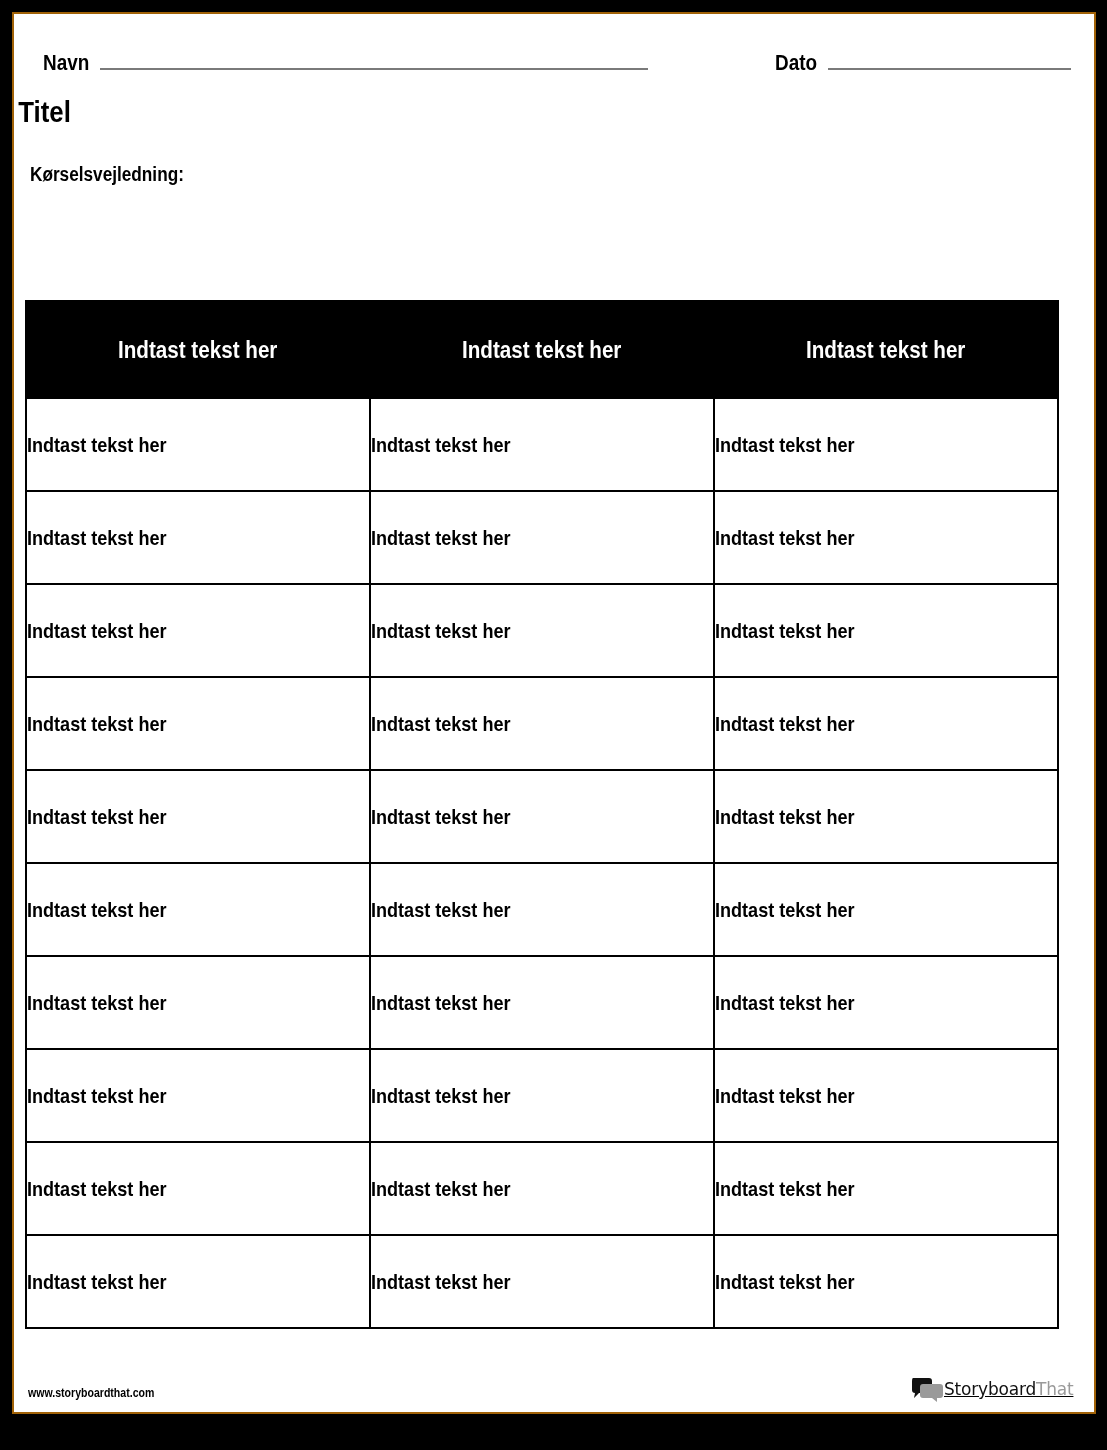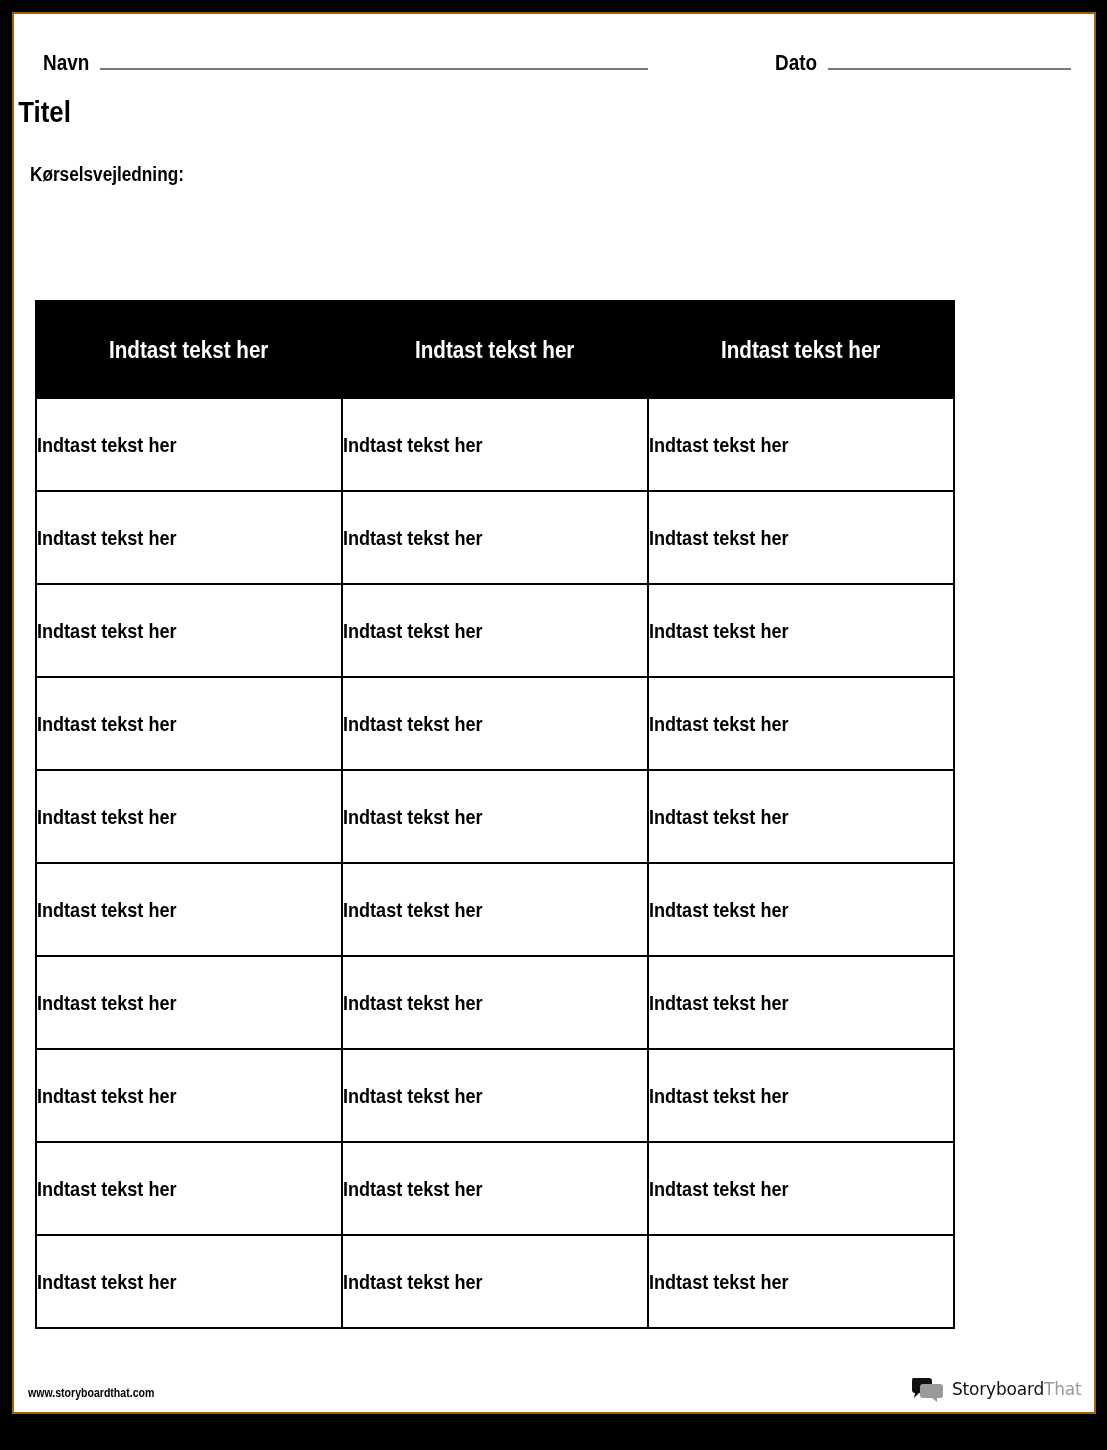--- a/index.html
+++ b/index.html
@@ -61,23 +61,23 @@
       left: 16px;
       top: 147px;
       font-size: 20px;
       line-height: 26px;
       transform: scaleX(0.86);
       transform-origin: left center;
       white-space: nowrap;
     }
     table.grid {
       position: absolute;
-      left: 21px;
+      left: 11px;
       top: 286px;
-      width: 920px;
+      width: 1034px;
       border-collapse: collapse;
       table-layout: fixed;
     }
     table.grid th {
       background: #000;
       color: #fff;
       height: 95px;
       padding: 0;
       font-size: 24px;
       text-align: center;
@@ -113,21 +113,22 @@
       transform-origin: left center;
       white-space: nowrap;
     }
     .brand {
       position: absolute;
       left: 896px;
       top: 1360px;
       height: 30px;
       display: flex;
       align-items: center;
-      gap: 8px;
+      gap: 0;
+      text-decoration: underline;
     }
     .brand-icon {
       width: 34px;
       height: 26px;
       position: relative;
     }
     .brand-text {
       font-family: "DejaVu Sans", sans-serif;
       font-size: 17px;
       letter-spacing: -0.2px;

